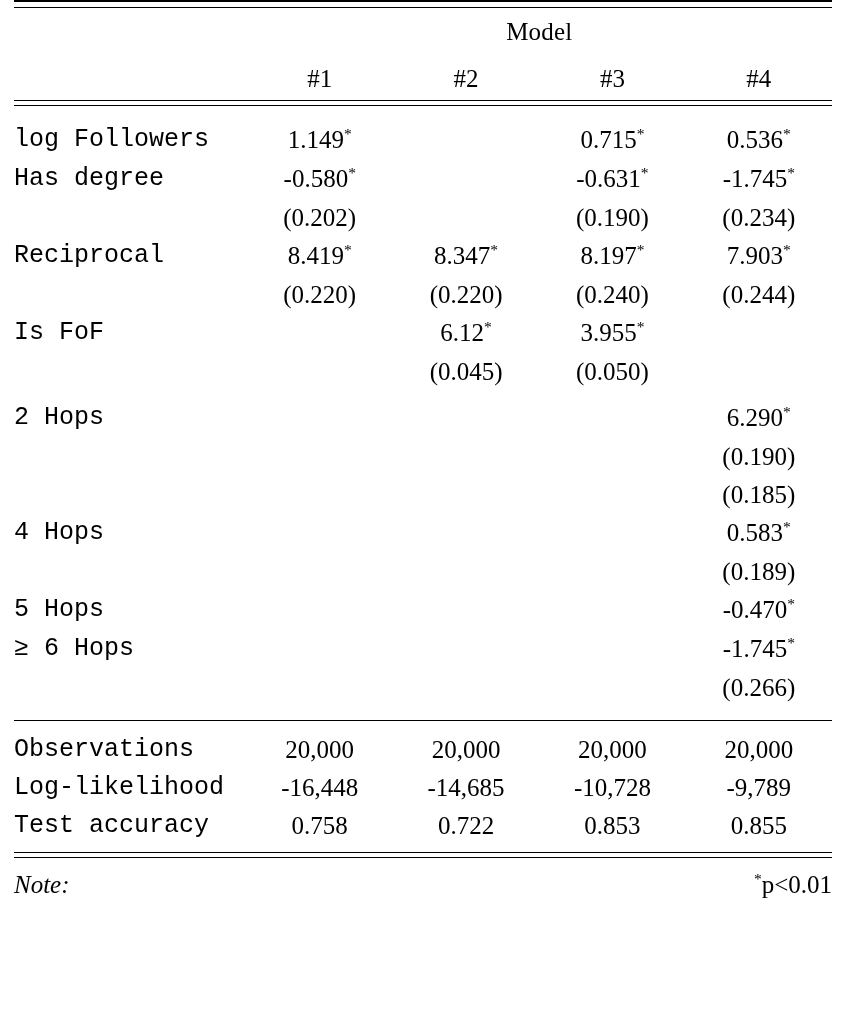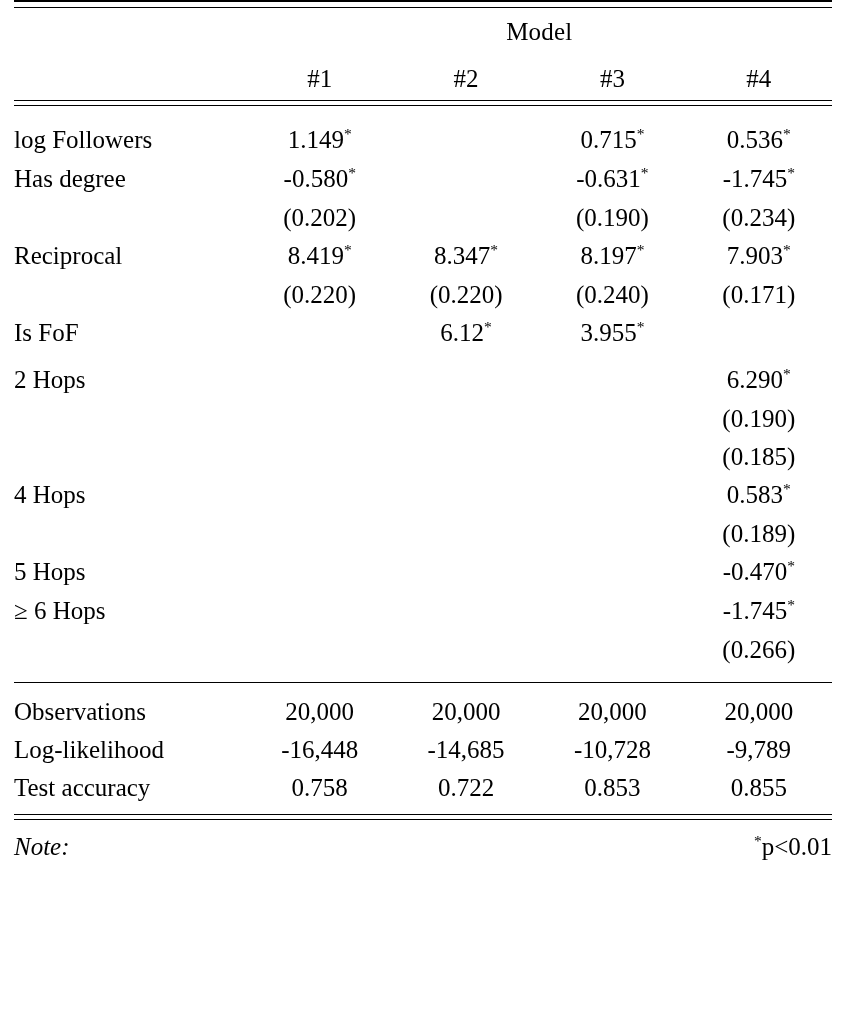--- a/index.html
+++ b/index.html
@@ -69,20 +69,21 @@
     height: 2px;
     font-size: 0;
     line-height: 0;
   }
 
   
   td.label {
     text-align: left;
     padding-left: 19px;
     white-space: nowrap;
+    font-family: Liberation Mono, monospace;
   }
   td.num {
     text-align: center;
     white-space: nowrap;
   }
 
   .col-label { width: 232px; }
   .col-m     { width: 146px; }
 
   tr.coef-row > td { height: 39px; }
@@ -199,29 +200,36 @@
         <td class="num"><span>8.419</span><span class="star">*</span></td>
         <td class="num"><span>8.347</span><span class="star">*</span></td>
         <td class="num"><span>8.197</span><span class="star">*</span></td>
         <td class="num"><span>7.903</span><span class="star">*</span></td>
       </tr>
       <tr class="se-row">
         <td class="label"></td>
         <td class="num">(0.220)</td>
         <td class="num">(0.220)</td>
         <td class="num">(0.240)</td>
-        <td class="num">(0.171)</td>
+        <td class="num">(0.244)</td>
       </tr>
 
       <tr class="coef-row">
         <td class="label">Is FoF</td>
         <td class="num"><span></span><span class="star"></span></td>
         <td class="num"><span>6.12</span><span class="star">*</span></td>
         <td class="num"><span>3.955</span><span class="star">*</span></td>
         <td class="num"><span></span><span class="star"></span></td>
+      </tr>
+      <tr class="se-row">
+        <td class="label"></td>
+        <td class="num"></td>
+        <td class="num">(0.045)</td>
+        <td class="num">(0.050)</td>
+        <td class="num"></td>
       </tr>
 
       <tr class="gap-row-small">
           <td colspan="5"></td>
         </tr>
 
       <tr class="coef-row">
         <td class="label">2 Hops</td>
         <td class="num"><span></span><span class="star"></span></td>
         <td class="num"><span></span><span class="star"></span></td>

